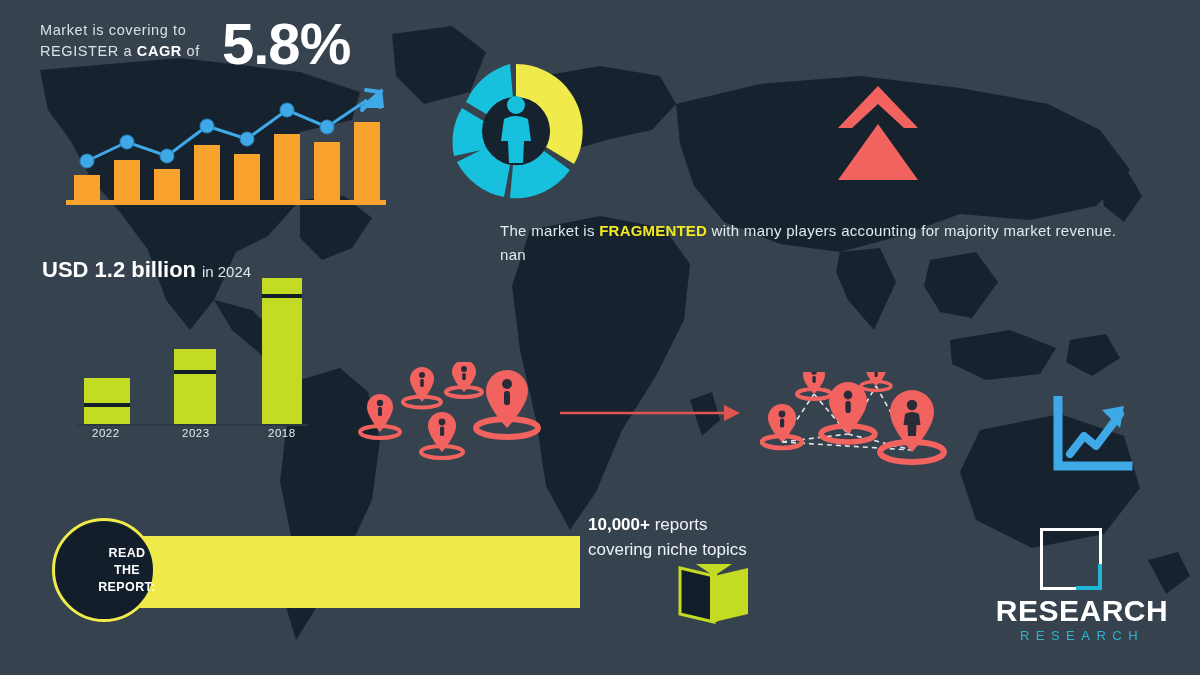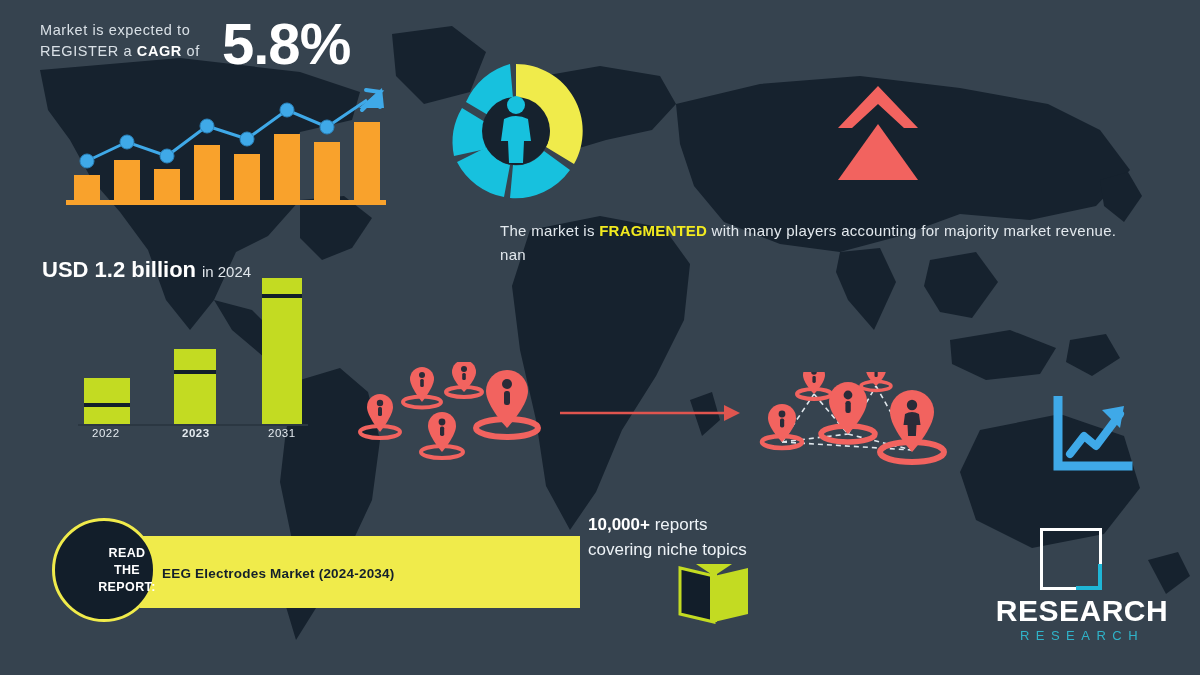--- a/index.html
+++ b/index.html
@@ -143,21 +143,21 @@
       <path d="M1100,180 L1128,172 L1142,196 L1124,222 L1104,206 Z"></path>
 
       <path d="M980,430 L1060,414 L1124,436 L1140,488 L1104,534 L1032,548
                L976,520 L960,472 Z"></path>
       <path d="M1148,560 L1178,552 L1190,576 L1166,594 Z"></path>
     </g>
   </svg>
 
   <div id="cagr-block">
     <div id="cagr-lead">
-      <span>Market is expected to</span><br>
+      <span>Market is covering to</span><br>
       <span>REGISTER a </span><span class="strong">CAGR</span><span> of</span>
     </div>
     <div id="cagr-value">5.8%</div>
   </div>
 
   <svg id="orange-chart" viewBox="0 0 320 126">
     <g>
       <rect x="8" y="93" width="26" height="25" fill="#f9a22c"></rect>
       <rect x="48" y="78" width="26" height="40" fill="#f9a22c"></rect>
       <rect x="88" y="87" width="26" height="31" fill="#f9a22c"></rect>
@@ -220,22 +220,22 @@
       <rect x="12" y="108" width="46" height="46" fill="#c3db22"></rect>
       <rect x="12" y="133" width="46" height="4" fill="#121e2a"></rect>
       <rect x="102" y="79" width="42" height="75" fill="#c3db22"></rect>
       <rect x="102" y="100" width="42" height="4" fill="#121e2a"></rect>
       <rect x="190" y="8" width="40" height="146" fill="#c3db22"></rect>
       <rect x="190" y="24" width="40" height="4" fill="#121e2a"></rect>
     </g>
     <rect x="6" y="154" width="230" height="2" fill="#2b3742"></rect>
   </svg>
   <div class="yearlbl" style="left:92px;  top:427px;">2022</div>
-  <div class="yearlbl" style="left:182px; top:427px;font-weight:bold;">2023</div>
-  <div class="yearlbl" style="left:268px; top:427px;">2031</div>
+  <div class="yearlbl" style="left:182px; top:427px;">2023</div>
+  <div class="yearlbl" style="left:268px; top:427px;">2018</div>
 
   <svg id="pins-left" viewBox="0 0 200 105">
     <g fill="#f2635f">
 
       <ellipse cx="28" cy="70" rx="20" ry="6" fill="none" stroke="#f2635f" stroke-width="4"></ellipse>
       <path d="M28,32 a13,13 0 0,1 13,13 c0,9 -13,25 -13,25 c0,0 -13,-16 -13,-25 a13,13 0 0,1 13,-13 Z"></path>
       <circle cx="28" cy="41" r="3.2" fill="#2a2b38"></circle>
       <rect x="26" y="45" width="4" height="9" rx="1.6" fill="#2a2b38"></rect>
 
       <ellipse cx="70" cy="40" rx="19" ry="5.5" fill="none" stroke="#f2635f" stroke-width="4"></ellipse>
@@ -305,21 +305,20 @@
   </svg>
 
   <svg id="chart-icon" viewBox="0 0 84 78">
     <path d="M8,4 L8,70 L78,70" fill="none" stroke="#3fa9e8" stroke-width="9" stroke-linecap="square"></path>
     <polyline points="20,58 34,40 46,50 70,18" fill="none" stroke="#3fa9e8" stroke-width="8" stroke-linejoin="round" stroke-linecap="round"></polyline>
     <path d="M52,14 L74,10 L70,32 Z" fill="#3fa9e8"></path>
   </svg>
 
   <div id="cta">
     <div id="cta-bar"></div>
-    <div id="cta-bar-label">EEG Electrodes Market (2024-2034)</div>
     <div id="cta-circle">
       <div id="cta-circle-label">
         <span>READ</span><br>
         <span>THE</span><br>
         <span>REPORT:</span>
       </div>
     </div>
   </div>
 
   <div id="reports-block">

